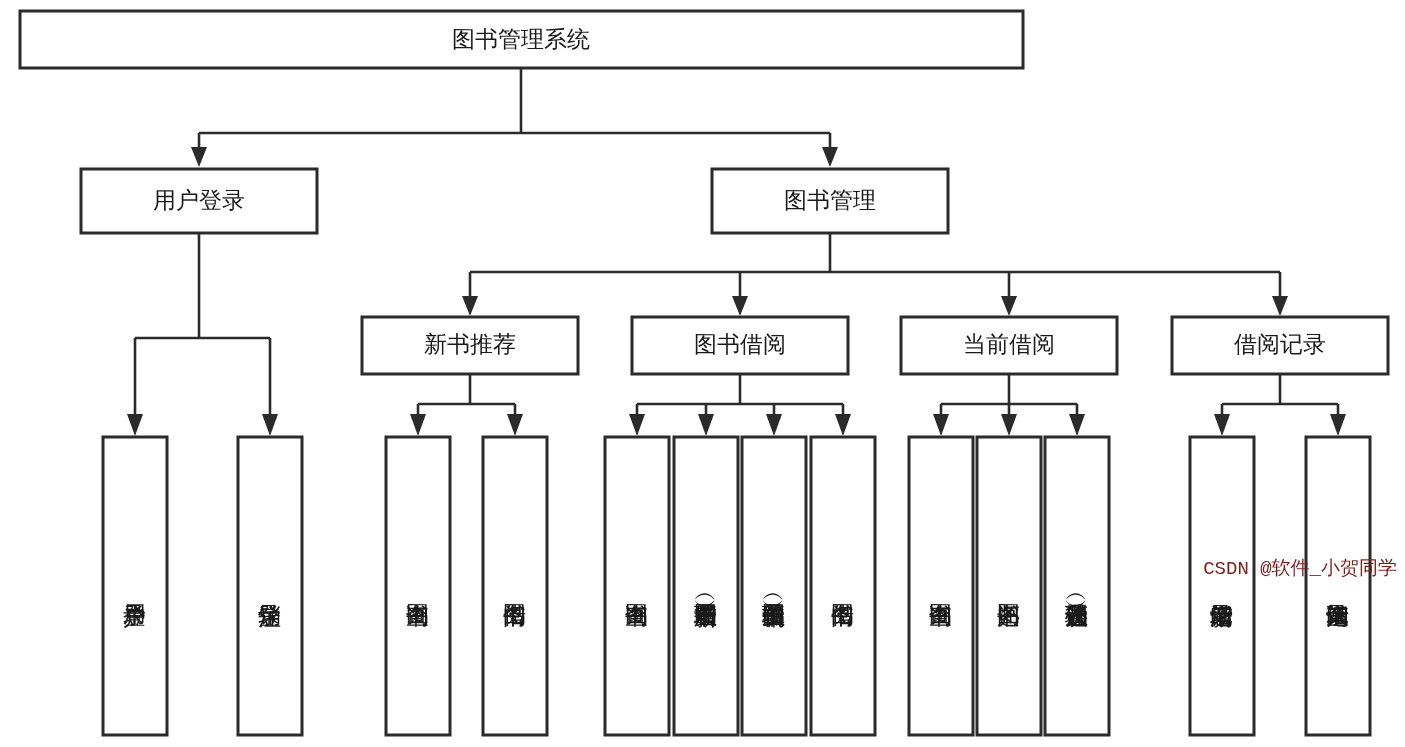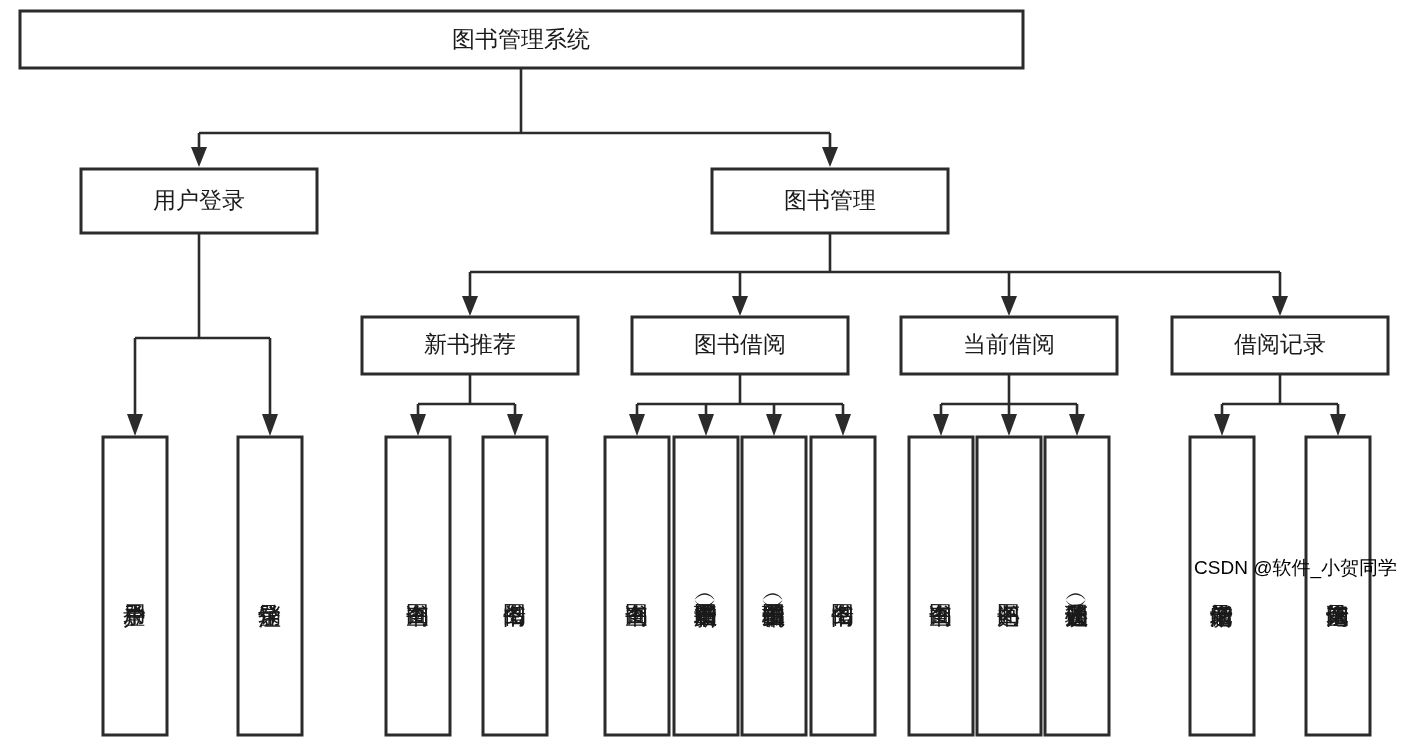--- a/index.html
+++ b/index.html
@@ -53,23 +53,23 @@
     fill: none;
   }
   .arrow-head {
     fill: #2b2b2b;
     stroke: none;
   }
   .watermark {
     position: absolute;
     right: 8px;
     bottom: 8px;
-    color: #000000;
+    color: #7f1d1d;
     font-size: 19px;
-    font-family: Liberation Sans, sans-serif;
+    font-family: Liberation Mono, monospace;
     white-space: nowrap;
     user-select: none;
     pointer-events: none;
   }
 </style>
 </head>
 <body>
 
 <div id="diagram-root">
 

